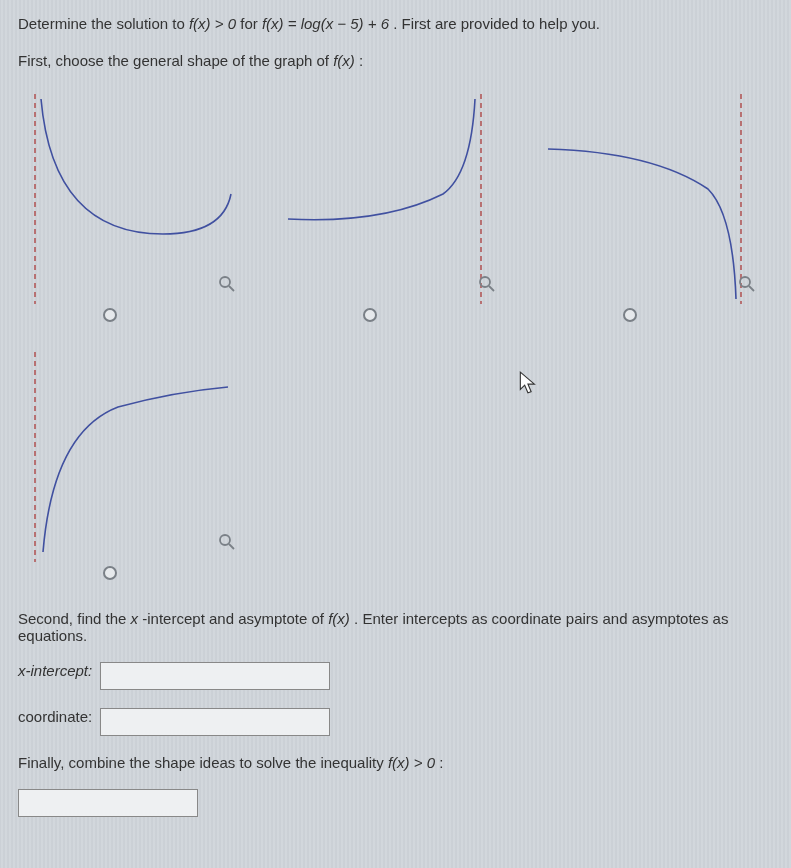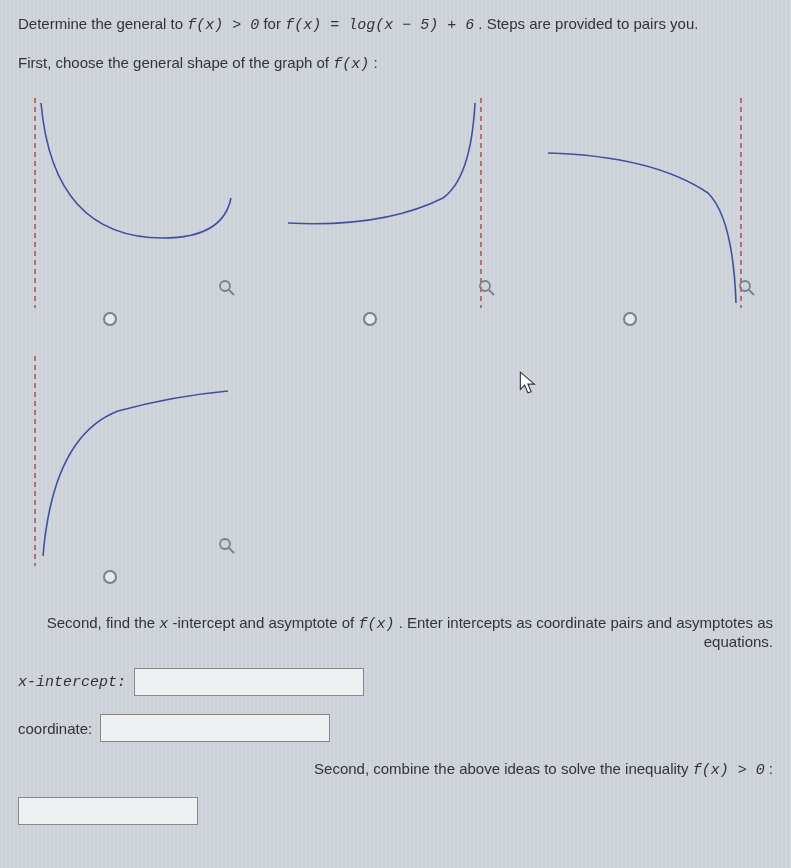--- a/index.html
+++ b/index.html
@@ -11,21 +11,21 @@
     background-color: #d5d8dc;
     width: 791px;
     height: 868px;
     padding: 15px 18px;
     color: #333;
     font-size: 15px;
     position: relative;
     overflow: hidden;
   }
   .prompt-line { margin-bottom: 20px; }
-  .math { font-style: italic; font-family: Liberation Mono, monospace; }
+  .math { font-style: italic; font-family: Liberation Sans, sans-serif; }
   .graph-grid {
     display: flex;
     flex-wrap: wrap;
     gap: 30px 40px;
     margin: 25px 0 30px 0;
   }
   .graph-option {
     width: 220px;
     display: flex;
     flex-direction: column;
@@ -50,51 +50,50 @@
     border-radius: 50%;
     border: 2px solid #7a8087;
     background: #e6e9ec;
     margin-top: 4px;
     cursor: pointer;
     align-self: flex-start;
     margin-left: 85px;
   }
   .field-row {
     display: flex;
-    align-items: center;
     gap: 8px;
     margin: 18px 0;
   }
   .field-label { font-size: 15px; }
   input.textbox {
     width: 230px;
     height: 28px;
     border: 1px solid #888;
     background: #eef0f2;
     padding: 0 6px;
     font-size: 14px;
   }
   input.textbox.short { width: 180px; }
-  .section { margin-top: 8px; text-align: right; }
+  .section { margin-top: 8px; }
   .cursor-arrow {
     position: absolute;
     left: 518px; top: 370px;
     width: 22px; height: 26px;
     pointer-events: none;
   }
 </style>
 </head>
 <body>
 
 <div class="prompt-line">
-  <span>Determine the general to </span>
+  <span>Determine the solution to </span>
   <span class="math">f(x) &gt; 0</span>
   <span> for </span>
   <span class="math">f(x) = log(x − 5) + 6</span>
-  <span>. Steps are provided to pairs you.</span>
+  <span>. First are provided to help you.</span>
 </div>
 
 <div class="prompt-line">
   <span>First, choose the general shape of the graph of </span>
   <span class="math">f(x)</span>
   <span>:</span>
 </div>
 
 <div class="graph-grid">
 
@@ -176,21 +175,21 @@
   <span class="field-label math">x-intercept:</span>
   <input class="textbox" type="text" value="" style="">
 </div>
 
 <div class="field-row">
   <span class="field-label">coordinate:</span>
   <input class="textbox" type="text" value="" style="">
 </div>
 
 <div class="section">
-  <span>Second, combine the above ideas to solve the inequality </span>
+  <span>Finally, combine the shape ideas to solve the inequality </span>
   <span class="math">f(x) &gt; 0</span>
   <span>:</span>
 </div>
 
 <div class="field-row">
   <input class="textbox short" type="text" value="" style="">
 </div>
 
 <svg class="cursor-arrow" viewBox="0 0 20 24">
   <path d="M2 2 L2 18 L6 14 L9 21 L12 20 L9 13 L15 13 Z" fill="#fdfdfd" stroke="#333" stroke-width="1"></path>

